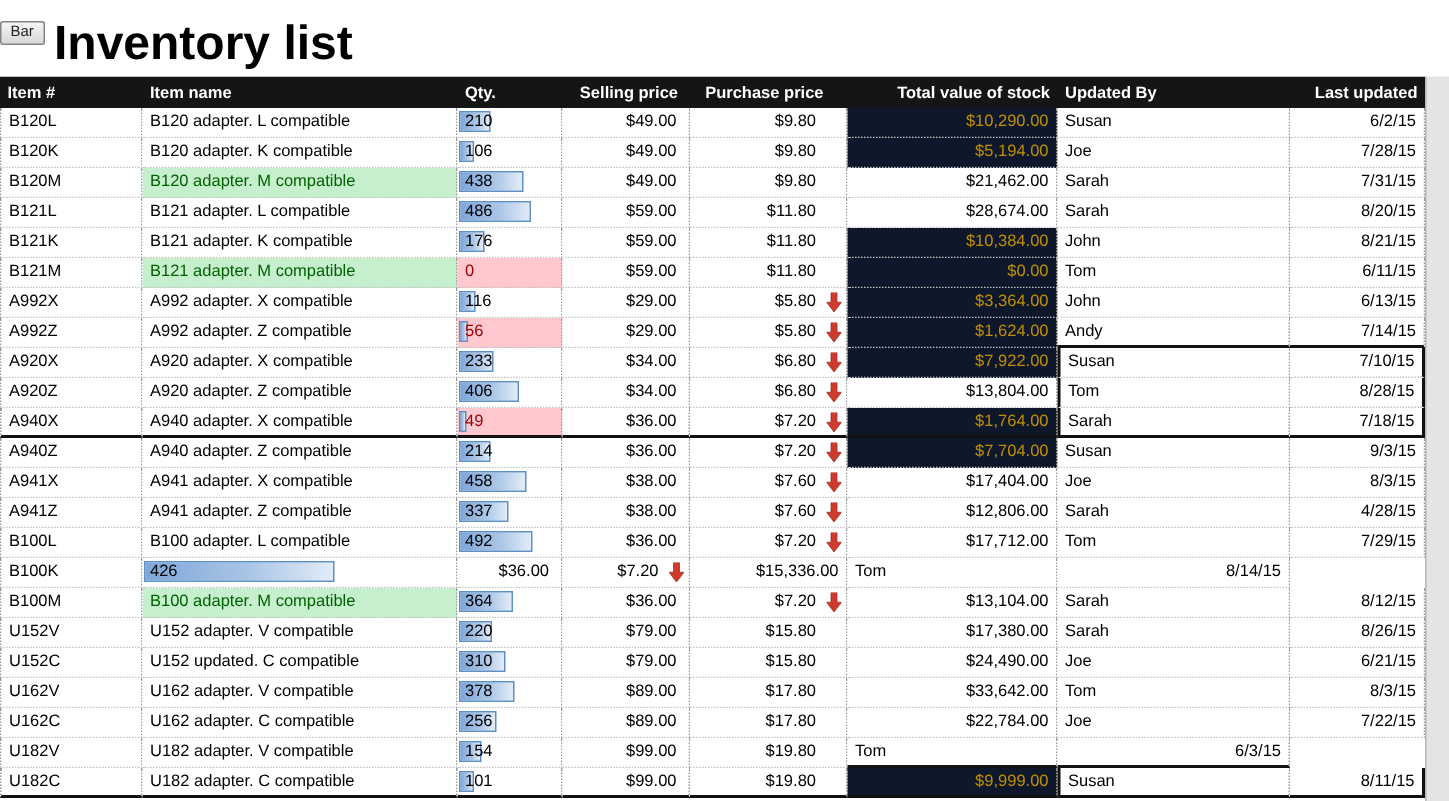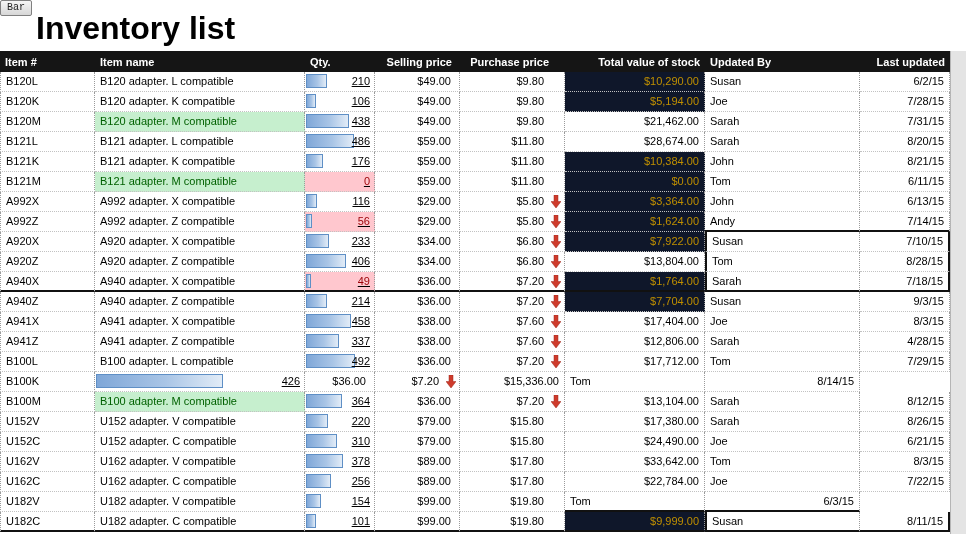--- a/index.html
+++ b/index.html
@@ -6,24 +6,24 @@
   body{
     width:966px;height:534px;position:relative;overflow:hidden;
     background:#ffffff;font-family:"Liberation Sans",sans-serif;color:#000;
   }
   .right-gutter{
     position:absolute;top:0;right:0;width:15px;height:534px;
     background:#e4e4e4;border-left:1px solid #b5b5b5;
   }
   .titlebar{height:51px;position:relative;background:#fff;}
   .bar-btn{
-    position:absolute;left:0;top:0;height:14px;line-height:14px;
+    position:absolute;left:0;top:14px;height:14px;line-height:14px;
     padding:0 6px;font-size:10px;color:#222;
     background:linear-gradient(#f6f6f6,#d7d7d7);
-    border:1px solid #808080;border-radius:2px;font-family:Liberation Mono, monospace;
+    border:1px solid #808080;border-radius:2px;
   }
   .title{
     position:absolute;left:36px;top:10px;
     font-size:32px;font-weight:700;color:#000;
   }
   .grid-row{display:grid;grid-template-columns:95px 210px 70px 85px 105px 140px 155px 90px;width:950px;}
   .header-row{
     height:21px;background:#151515;color:#fff;font-weight:700;font-size:11px;
     align-items:center;
   }
@@ -32,21 +32,21 @@
   .h-purch{text-align:right;padding-right:16px;}
   .h-total{text-align:right;padding-right:5px;}
   .h-last{text-align:right;padding-right:5px;}
   .row{height:20px;font-size:11px;}
   .cell{
     box-sizing:border-box;height:20px;line-height:19px;padding:0 5px;
     border-right:1px dotted #9a9a9a;border-bottom:1px dotted #c2c2c2;
     white-space:nowrap;overflow:hidden;position:relative;background:#fff;
   }
   .c-item{border-left:1px dotted #9a9a9a;}
-  .c-qty{text-align:right;padding-right:4px;text-decoration:underline;}
+  .c-qty{padding-right:4px;}
   .c-sell{text-align:right;padding-right:8px;}
   .c-purch{text-align:right;padding-right:20px;}
   .c-total{text-align:right;padding-right:5px;}
   .c-last{text-align:right;padding-right:5px;}
   .qty-bar{
     position:absolute;left:1px;top:2px;height:14px;box-sizing:border-box;
     background:linear-gradient(90deg,#7fa7d8 0%,#a9c5e6 55%,#e2ecf7 100%);
     border:1px solid #5f8fc5;
   }
   .qty-num{position:relative;z-index:1;}
@@ -278,21 +278,21 @@
       <div class="cell c-name">U152 adapter. V compatible</div>
       <div class="cell c-qty"><div class="qty-bar" style="width: 31.4%;"></div><span class="qty-num">220</span></div>
       <div class="cell c-sell">$79.00</div>
       <div class="cell c-purch"><span>$15.80</span></div>
       <div class="cell c-total">$17,380.00</div>
       <div class="cell c-upd">Sarah</div>
       <div class="cell c-last">8/26/15</div>
     </div>
     <div class="grid-row row">
       <div class="cell c-item">U152C</div>
-      <div class="cell c-name">U152 adapter. C compatible</div>
+      <div class="cell c-name">U152 updated. C compatible</div>
       <div class="cell c-qty"><div class="qty-bar" style="width: 44.3%;"></div><span class="qty-num">310</span></div>
       <div class="cell c-sell">$79.00</div>
       <div class="cell c-purch"><span>$15.80</span></div>
       <div class="cell c-total">$24,490.00</div>
       <div class="cell c-upd">Joe</div>
       <div class="cell c-last">6/21/15</div>
     </div>
     <div class="grid-row row">
       <div class="cell c-item">U162V</div>
       <div class="cell c-name">U162 adapter. V compatible</div>

